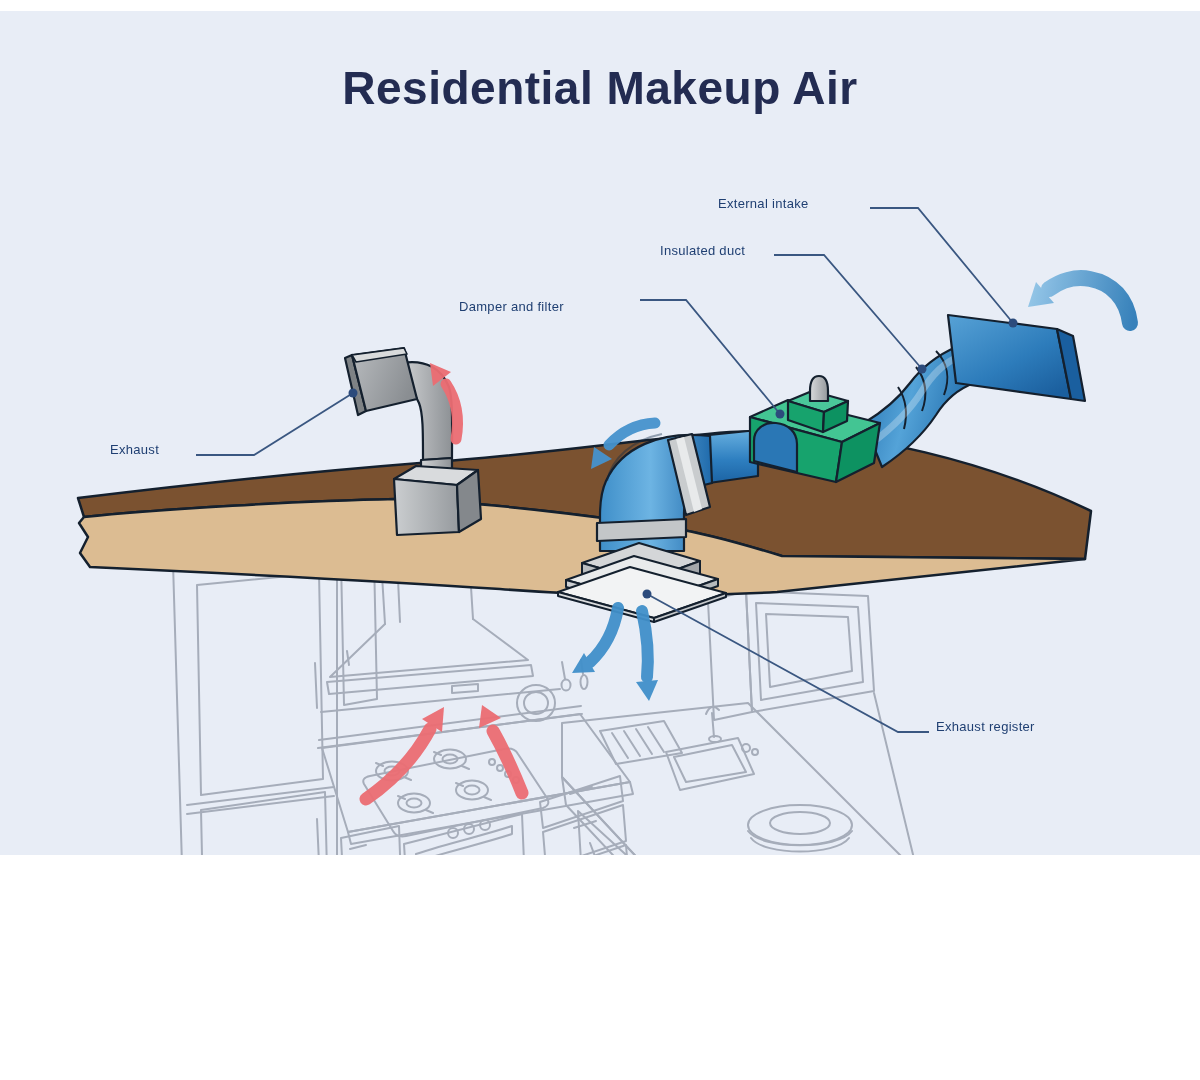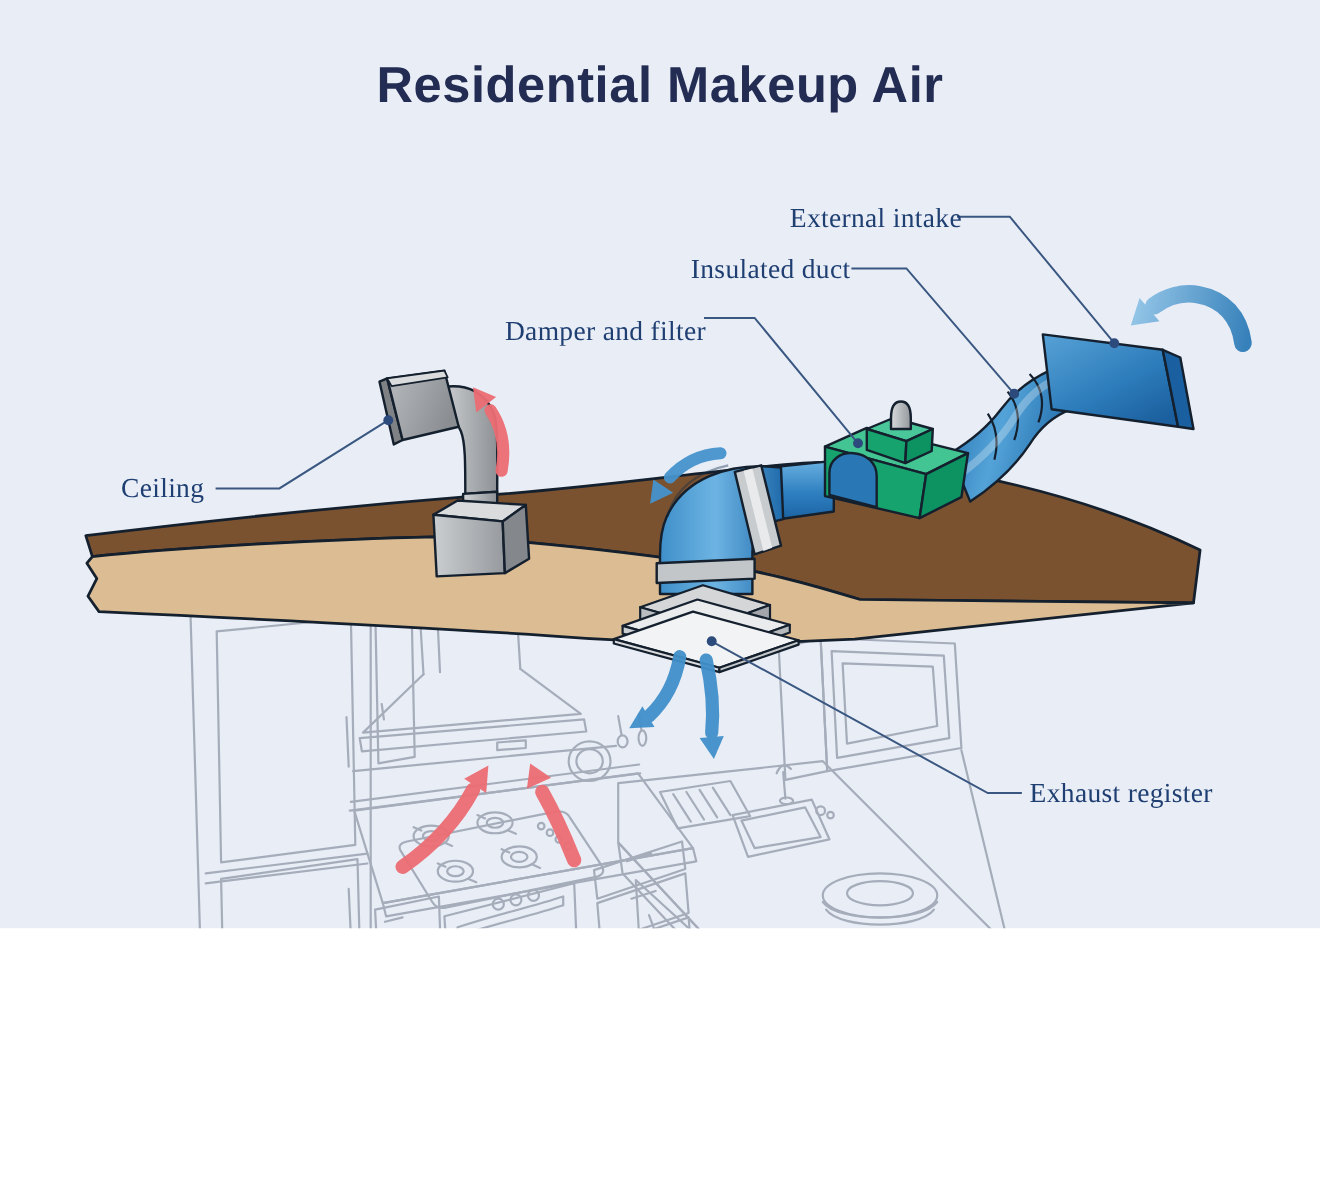--- a/index.html
+++ b/index.html
@@ -1,32 +1,31 @@
 <!DOCTYPE html>
 <html><head>
 <meta charset="utf-8">
 <style>
   html,body{margin:0;padding:0;}
   .canvas{
     position:relative;width:1200px;height:844px;overflow:hidden;
-    background:#e8edf6;font-family:"Liberation Sans",sans-serif;
+    background:#e8edf6;font-family:"Liberation Sans",sans-serif;margin-top:11px;
   }
   .canvas svg{position:absolute;left:0;top:0;}
   .title{
     position:absolute;left:0;top:50px;width:1200px;text-align:center;
     font-size:46px;font-weight:700;color:#232c52;letter-spacing:.5px;
   }
   .lbl{
-    position:absolute;font-size:25px;color:#1f3f72;white-space:nowrap;
+    position:absolute;font-size:13px;color:#1f3f72;white-space:nowrap;
     letter-spacing:.3px;
-    font-family:Liberation Serif, serif;
   }
   .lbl-exhaust{left:110px;top:431px;}
   .lbl-damper{left:459px;top:288px;}
-  .lbl-insulated{left:628px;top:232px;text-align:right;}
+  .lbl-insulated{left:660px;top:232px;text-align:right;}
   .lbl-external{left:718px;top:185px;}
   .lbl-register{left:936px;top:708px;}
 </style>
 </head>
 <body>
 
 <div class="canvas">
 
 <svg width="1200" height="1080" viewBox="0 0 1200 1080">
   <defs>
@@ -278,19 +277,19 @@
     <circle cx="353" cy="382" r="4.5"></circle>
     <circle cx="780" cy="403" r="4.5"></circle>
     <circle cx="922" cy="358" r="4.5"></circle>
     <circle cx="1013" cy="312" r="4.5"></circle>
     <circle cx="647" cy="583" r="4.5"></circle>
   </g>
 </svg>
 
 <div class="title">Residential Makeup Air</div>
 
-<div class="lbl lbl-exhaust">Ceiling</div>
+<div class="lbl lbl-exhaust">Exhaust</div>
 <div class="lbl lbl-damper">Damper and filter</div>
 <div class="lbl lbl-insulated">Insulated duct</div>
 <div class="lbl lbl-external">External intake</div>
 <div class="lbl lbl-register">Exhaust register</div>
 
 </div>
 
 </body></html>

